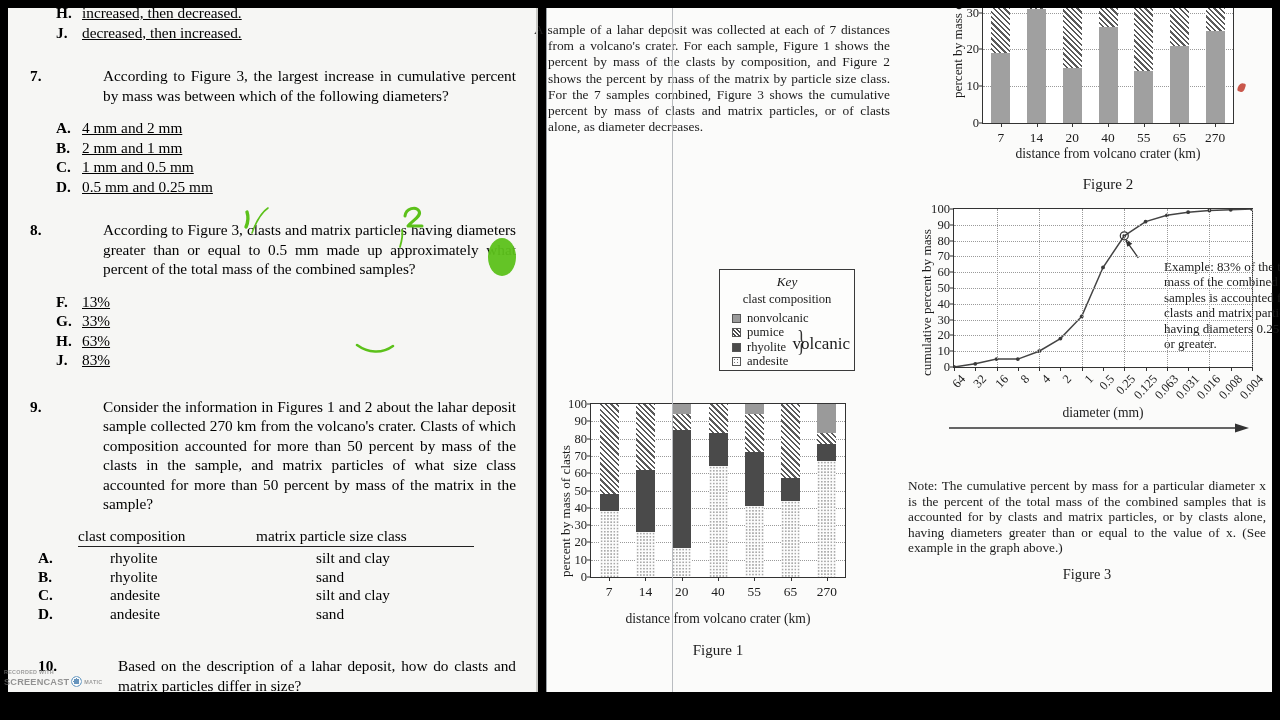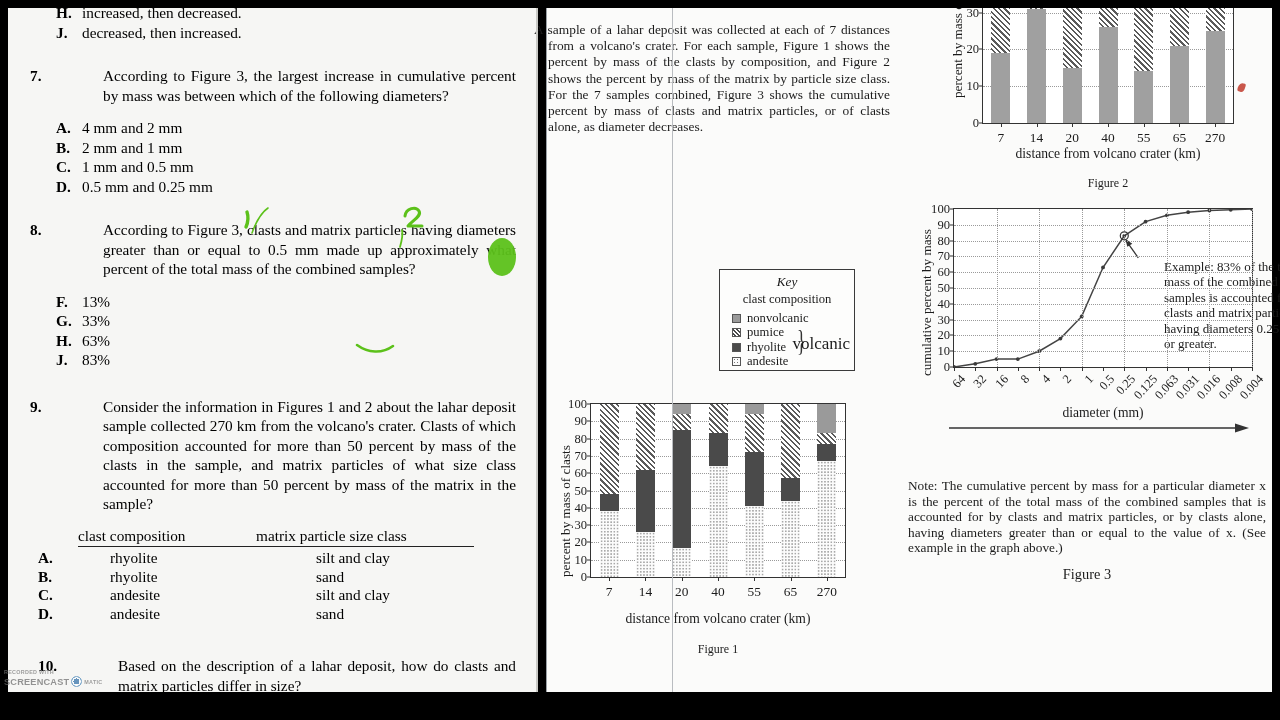--- a/index.html
+++ b/index.html
@@ -57,21 +57,21 @@
     position: absolute;
     left: 30px; top: 0px;
     width: 486px;
     font-size: 15.3px;
     line-height: 19.5px;
   }
   .choice-row { display: flex; }
   .choice-letter {
     font-weight: bold; width: 26px; flex: 0 0 26px;
   }
-  .choice-text { flex: 1 1 auto; }
+  .choice-text { flex: 1 1 auto; text-decoration: underline; }
 
   .q-block { display: flex; margin-top: 0px; }
   .q-num {
     font-weight: bold; width: 27px; flex: 0 0 27px; text-align: left;
   }
   .q-body { flex: 1 1 auto; text-align: justify; margin-left: 46px; }
 
   .choices { margin-top: 13px; margin-left: 26px; }
 
   
@@ -190,21 +190,21 @@
     font-size: 13.6px; color: #1b1b1b; white-space: nowrap;
   }
   .axis-title-y {
     position: absolute;
     transform-origin: 0 0;
     transform: rotate(-90deg);
     font-size: 13.2px; color: #1b1b1b; white-space: nowrap;
   }
   .fig-caption {
     position: absolute; width: 100%; text-align: center;
-    font-size: 12px; color: #1b1b1b;
+    font-size: 15px; color: #1b1b1b;
   }
 
   
   #fig1 { left: 546px; top: 395px; width: 340px; height: 265px; }
   #fig1 .plot { left: 44px; top: 8px; width: 256px; height: 175px; }
 
   
   #fig2 { left: 940px; top: -62px; width: 330px; height: 250px; }
   #fig2 .plot { left: 42px; top: 0px; width: 252px; height: 186px; }
 

